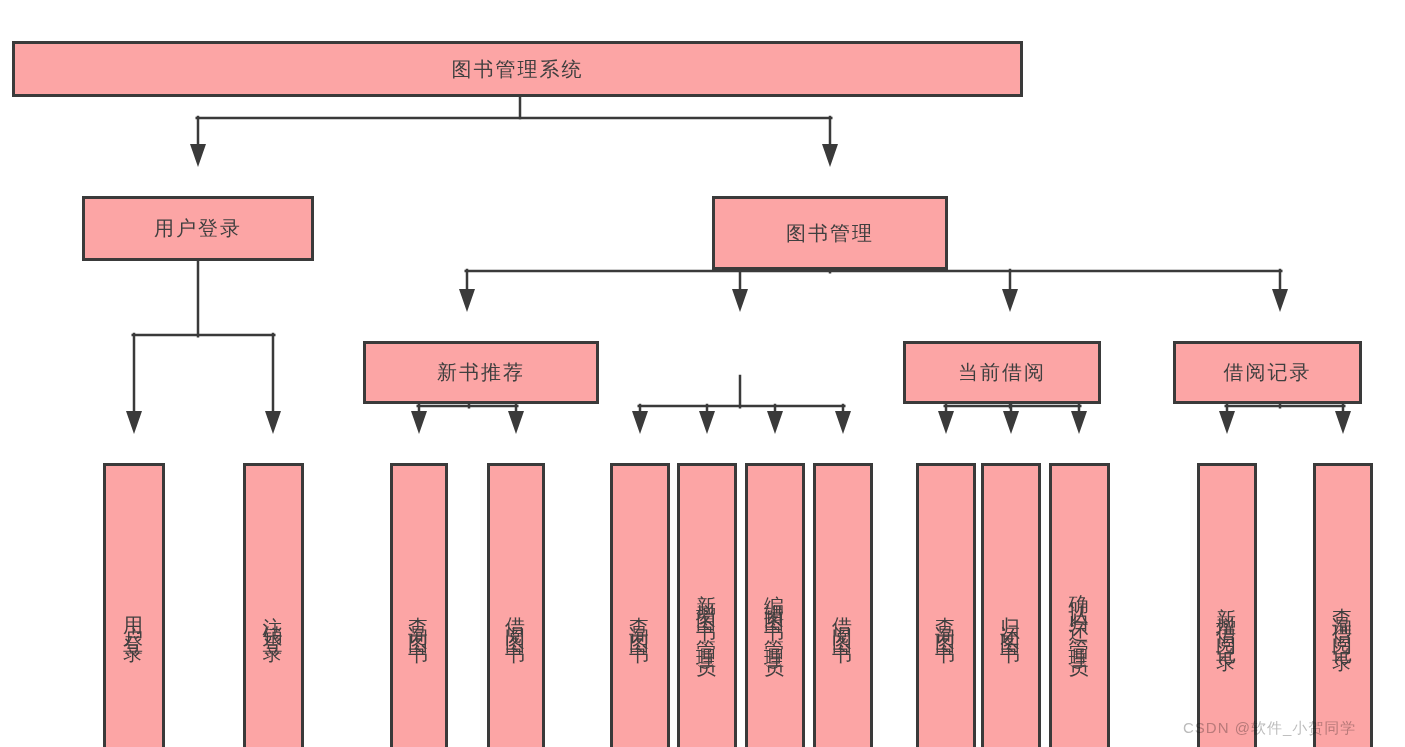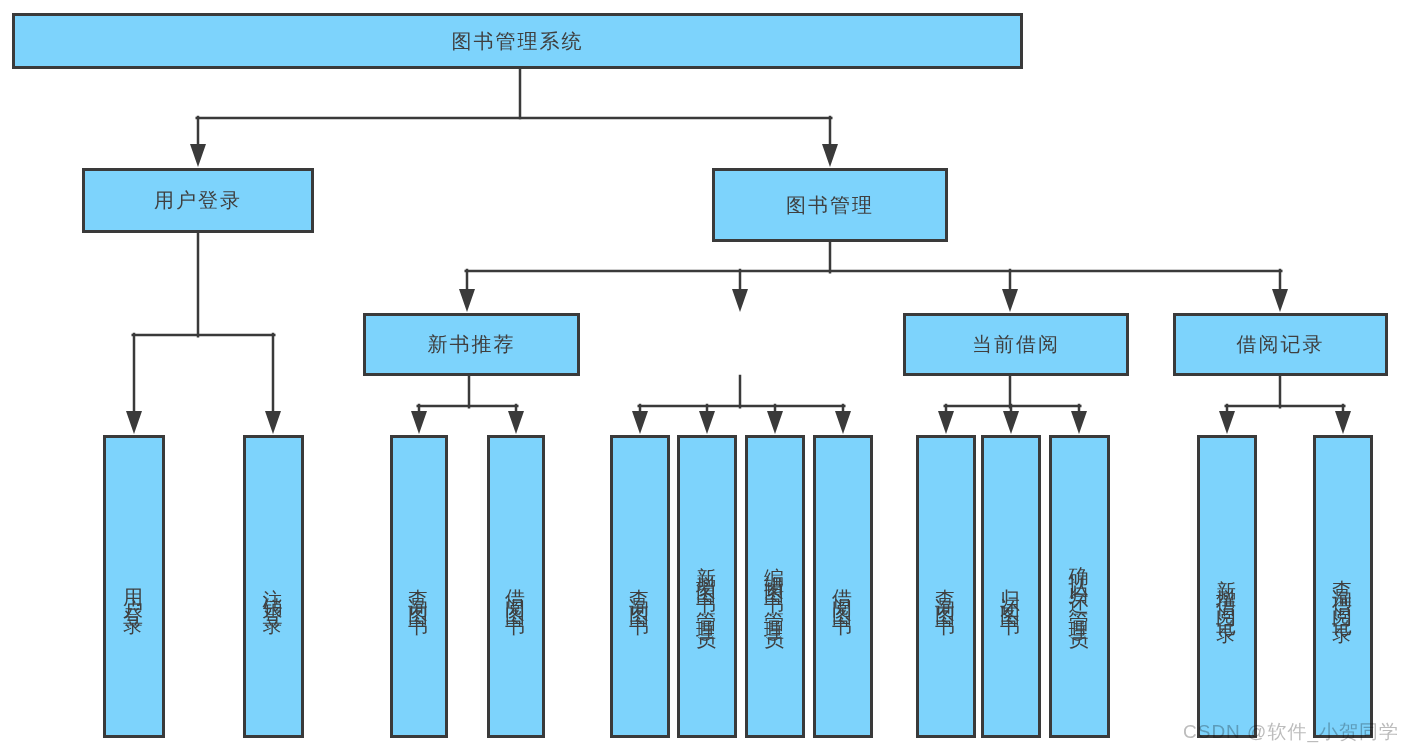--- a/index.html
+++ b/index.html
@@ -32,47 +32,48 @@
     stroke-width:2.5;
     fill:none;
     stroke-linecap:square;
   }
   .connectors .arrows path{
     fill:var(--line);
     stroke:none;
   }
   .node{
     position:absolute;
-    background:#7dd3fc;
+    background:#fca5a5;
     border:3px solid var(--line);
     display:flex;
     align-items:center;
     justify-content:center;
     z-index:1;
+    margin-top:28px;
   }
   .hbox span{
     font-size:20px;
     letter-spacing:2px;
     color:var(--text);
     white-space:nowrap;
   }
   .vbox span{
     writing-mode:vertical-rl;
     text-orientation:mixed;
     font-size:20px;
     letter-spacing:9px;
     margin-top:9px;
     color:var(--text);
     white-space:nowrap;
   }
   .watermark{
     position:absolute;
     left:1183px;
     top:719px;
-    font-size:19px;
+    font-size:15px;
     color:var(--watermark);
     letter-spacing:1px;
     z-index:2;
     mix-blend-mode:multiply;
     white-space:nowrap;
   }
 </style>
 </head>
 <body>
 
@@ -155,27 +156,27 @@
     <span>图书管理系统</span>
   </div>
 
   <div class="node hbox" style="left:82px;top:168px;width:232px;height:65px">
     <span>用户登录</span>
   </div>
   <div class="node hbox" style="left:712px;top:168px;width:236px;height:74px">
     <span>图书管理</span>
   </div>
 
-  <div class="node hbox" style="left:363px;top:313px;width:217px;height:63px">
+  <div class="node hbox" style="left:363px;top:313px;width:236px;height:63px">
     <span>新书推荐</span>
   </div>
-  <div class="node hbox" style="left:903px;top:313px;width:226px;height:63px">
+  <div class="node hbox" style="left:903px;top:313px;width:198px;height:63px">
     <span>当前借阅</span>
   </div>
-  <div class="node hbox" style="left:1173px;top:313px;width:215px;height:63px">
+  <div class="node hbox" style="left:1173px;top:313px;width:189px;height:63px">
     <span>借阅记录</span>
   </div>
 
   <div class="node vbox" style="left:103px;top:435px;width:62px;height:303px">
     <span>用户登录</span>
   </div>
   <div class="node vbox" style="left:243px;top:435px;width:61px;height:303px">
     <span>注销登录</span>
   </div>
 

